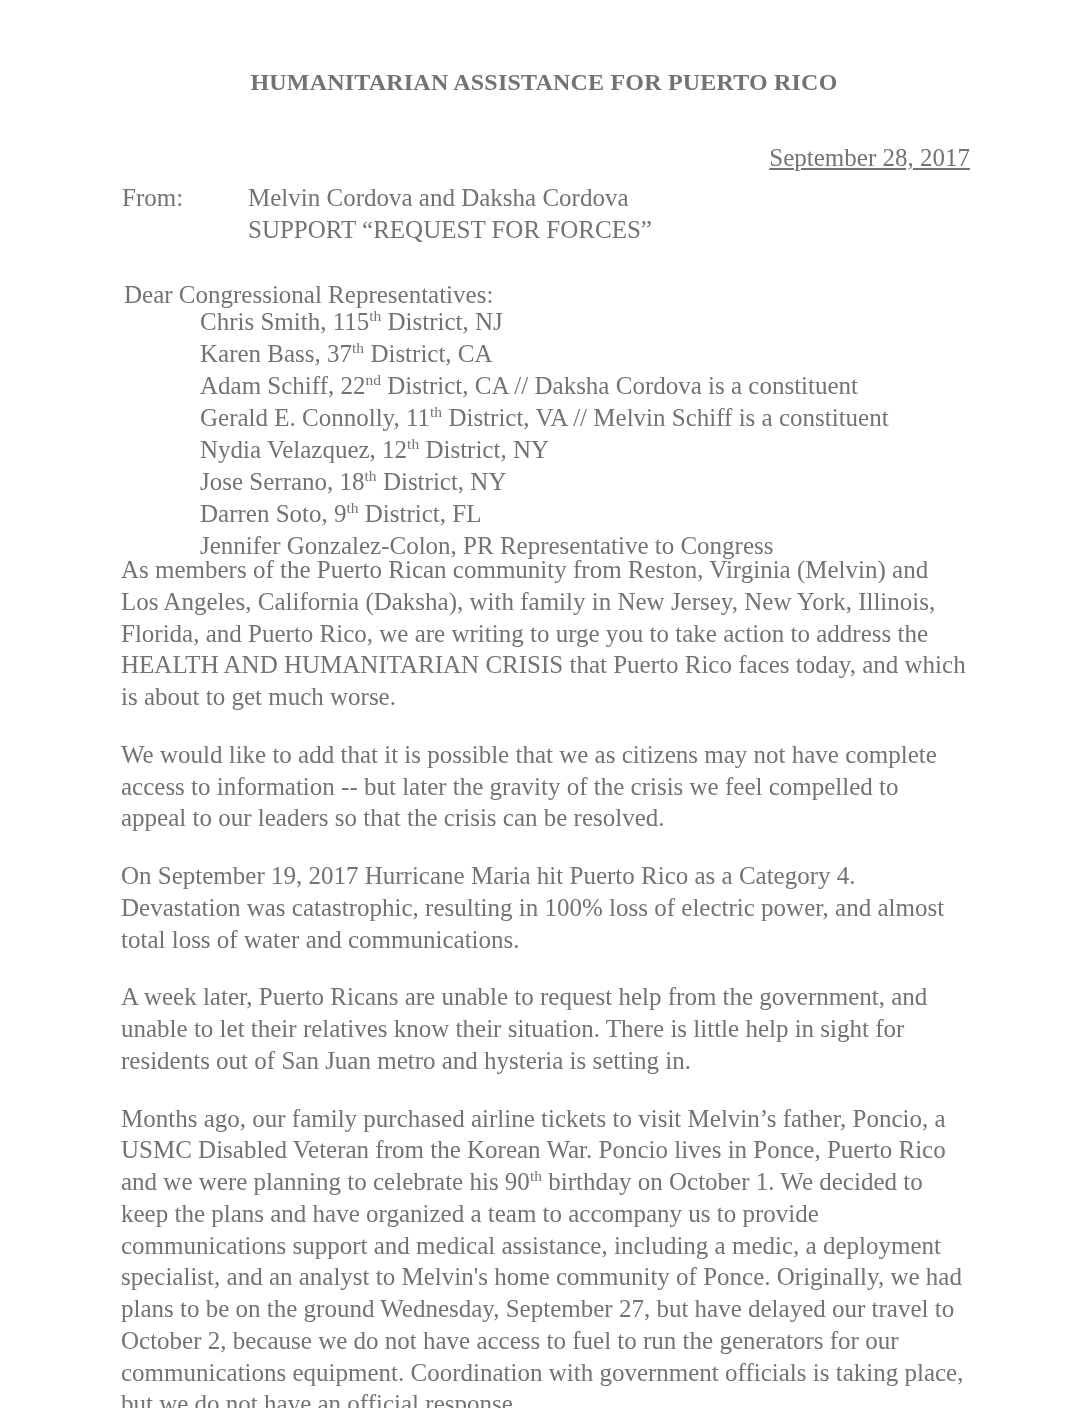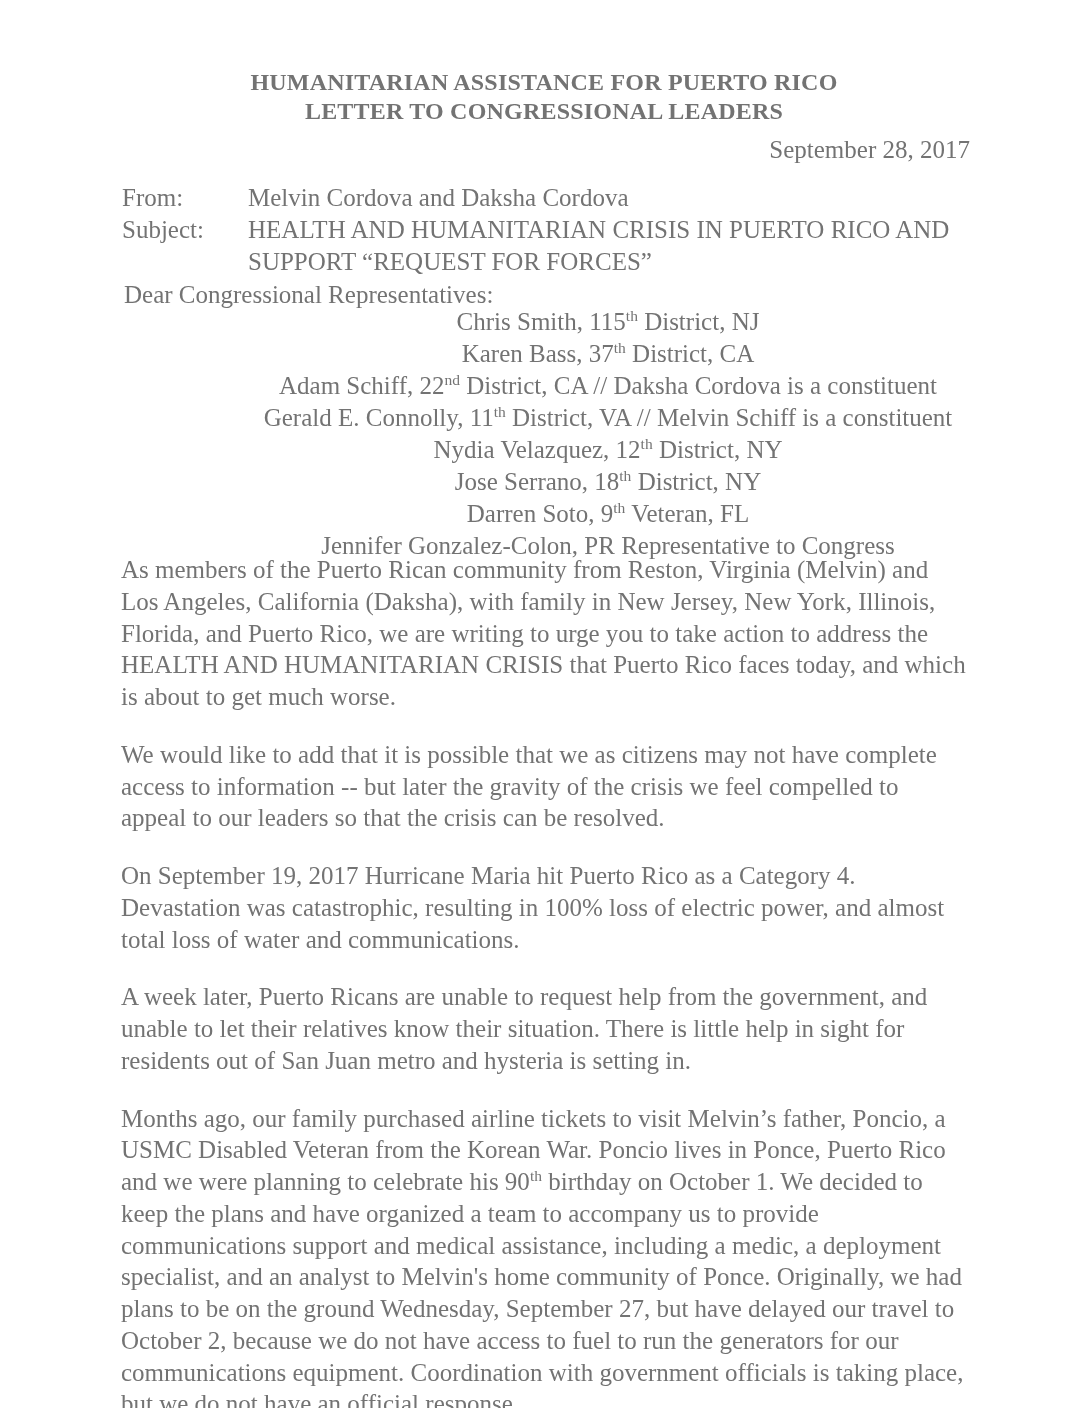--- a/index.html
+++ b/index.html
@@ -31,23 +31,24 @@
     font-size: 24px;
     letter-spacing: 0.2px;
     line-height: 1.22;
   }
   .title-line { display: block; white-space: nowrap; }
 
   
   .date-line {
     position: absolute;
     right: 118px;
-    top: 136px;
+    top: 144px;
     font-size: 25px;
     white-space: nowrap;
+    text-decoration: underline;
   }
 
   
   .meta-block {
     position: absolute;
     left: 122px;
     top: 182px;
     width: 860px;
   }
   .meta-row {
@@ -68,25 +69,24 @@
 
   
   .salutation {
     position: absolute;
     left: 124px;
     top: 281px;
     white-space: nowrap;
   }
   .recipients {
     position: absolute;
-    left: 188px;
+    left: 200px;
     top: 306px;
     width: 840px;
     line-height: 1.28;
-    text-align: center;
   }
   .recipient { white-space: nowrap; }
   sup {
     font-size: 0.62em;
     vertical-align: super;
     line-height: 0;
   }
 
   
   .body {
@@ -102,47 +102,42 @@
   }
   .para:last-child { margin-bottom: 0; }
 </style>
 </head>
 <body>
 
 <div class="page">
 
   <div class="title-block">
     <span class="title-line">HUMANITARIAN ASSISTANCE FOR PUERTO RICO</span>
-    <span class="title-line">LETTER TO CONGRESSIONAL LEADERS</span>
   </div>
 
   <div class="date-line">September 28, 2017</div>
 
   <div class="meta-block">
     <div class="meta-row">
       <span class="meta-label">From:</span>
       <span class="meta-value">Melvin Cordova and Daksha Cordova</span>
-    </div>
-    <div class="meta-row">
-      <span class="meta-label">Subject:</span>
-      <span class="meta-value">HEALTH AND HUMANITARIAN CRISIS IN PUERTO RICO AND</span>
     </div>
     <div class="meta-cont">SUPPORT “REQUEST FOR FORCES”</div>
   </div>
 
   <div class="salutation">Dear Congressional Representatives:</div>
 
   <div class="recipients">
     <div class="recipient"><span>Chris Smith, 115</span><sup>th</sup><span> District, NJ</span></div>
     <div class="recipient"><span>Karen Bass, 37</span><sup>th</sup><span> District, CA</span></div>
     <div class="recipient"><span>Adam Schiff, 22</span><sup>nd</sup><span> District, CA // Daksha Cordova is a constituent</span></div>
     <div class="recipient"><span>Gerald E. Connolly, 11</span><sup>th</sup><span> District, VA // Melvin Schiff is a constituent</span></div>
     <div class="recipient"><span>Nydia Velazquez, 12</span><sup>th</sup><span> District, NY</span></div>
     <div class="recipient"><span>Jose Serrano, 18</span><sup>th</sup><span> District, NY</span></div>
-    <div class="recipient"><span>Darren Soto, 9</span><sup>th</sup><span> Veteran, FL</span></div>
+    <div class="recipient"><span>Darren Soto, 9</span><sup>th</sup><span> District, FL</span></div>
     <div class="recipient"><span>Jennifer Gonzalez-Colon, PR Representative to Congress</span><sup></sup><span></span></div>
   </div>
 
   <div class="body">
     <p class="para">As members of the Puerto Rican community from Reston, Virginia (Melvin) and Los Angeles, California (Daksha), with family in New Jersey, New York, Illinois, Florida, and Puerto Rico, we are writing to urge you to take action to address the HEALTH AND HUMANITARIAN CRISIS that Puerto Rico faces today, and which is about to get much worse.</p>
     <p class="para">We would like to add that it is possible that we as citizens may not have complete access to information -- but later the gravity of the crisis we feel compelled to appeal to our leaders so that the crisis can be resolved.</p>
     <p class="para">On September 19, 2017 Hurricane Maria hit Puerto Rico as a Category 4.  Devastation was catastrophic, resulting in 100% loss of electric power, and almost total loss of water and communications.</p>
     <p class="para">A week later, Puerto Ricans are unable to request help from the government, and unable to let their relatives know their situation.  There is little help in sight for residents out of San Juan metro and hysteria is setting in.</p>
     <p class="para"><span>Months ago, our family purchased airline tickets to visit Melvin’s father, Poncio, a USMC Disabled Veteran from the Korean War.  Poncio lives in Ponce, Puerto Rico and we were planning to celebrate his 90</span><sup>th</sup><span> birthday on October 1.  We decided to keep the plans and have organized a team to accompany us to provide communications support and medical assistance, including a medic, a deployment specialist, and an analyst to Melvin's home community of Ponce.  Originally, we had plans to be on the ground Wednesday, September 27, but have delayed our travel to October 2, because we do not have access to fuel to run the generators for our communications equipment.  Coordination with government officials is taking place, but we do not have an official response.</span></p>
 

